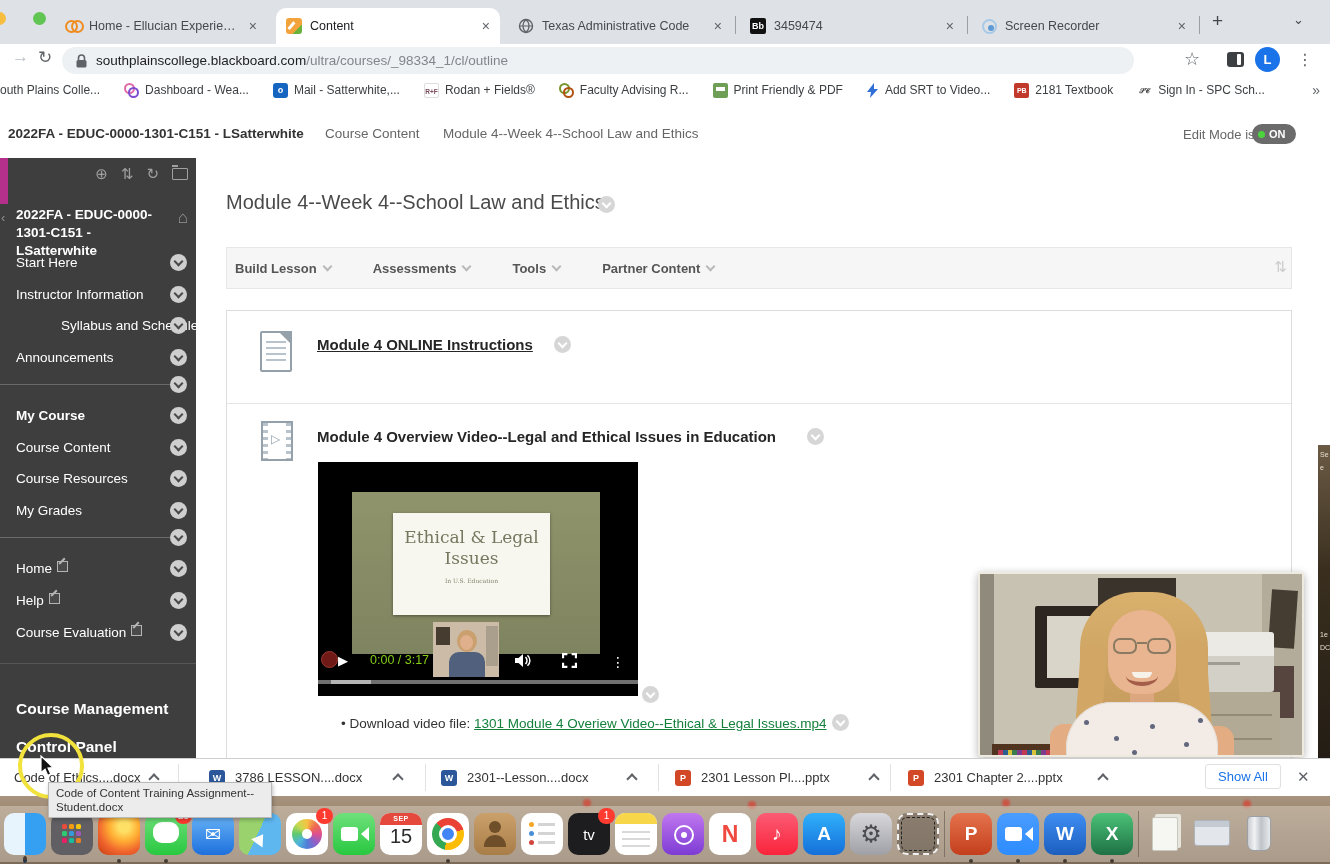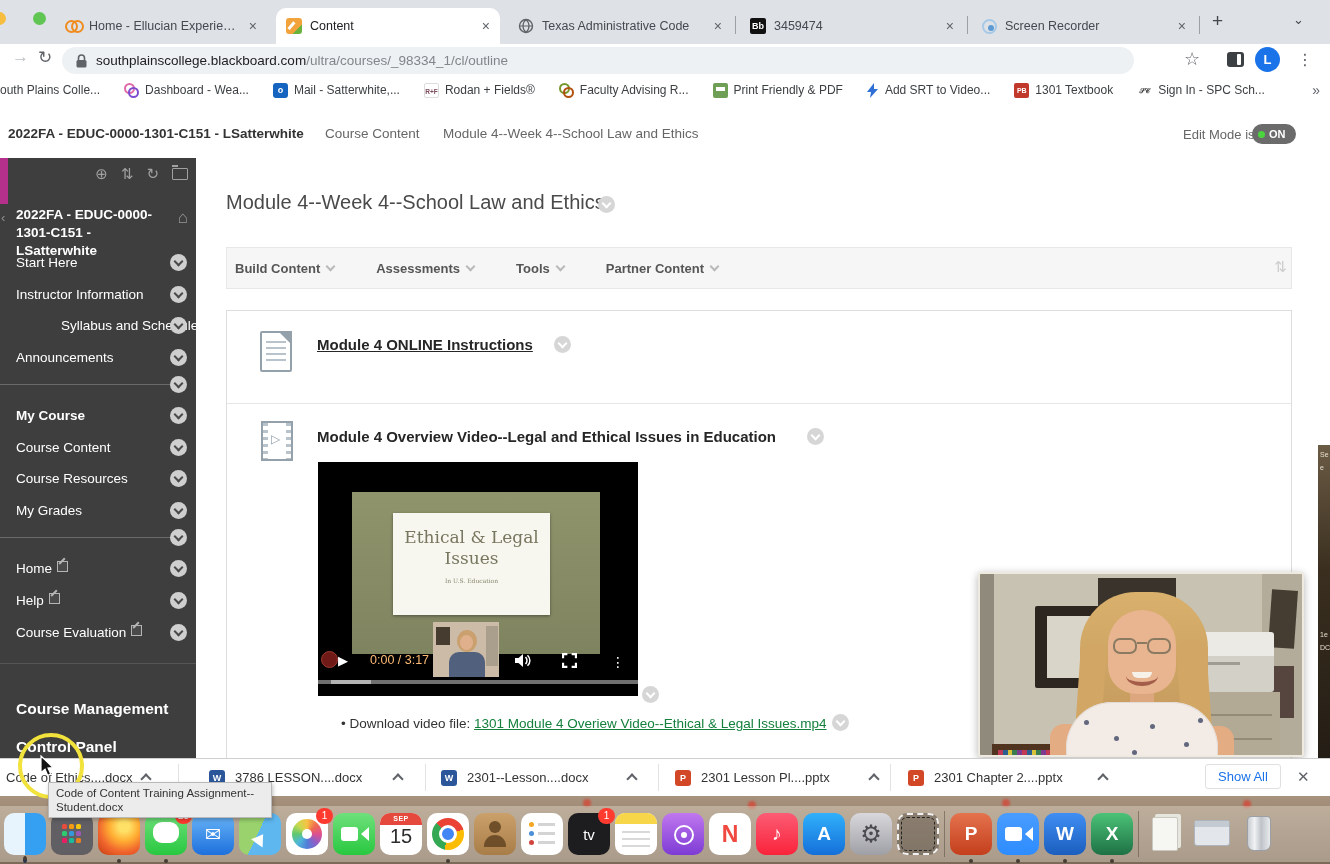--- a/index.html
+++ b/index.html
@@ -113,21 +113,21 @@
   .card .t{margin-top:14px;font-family:"DejaVu Serif","Liberation Serif",serif;font-size:17px;line-height:21px;color:#77765e;}
   .card .s{margin-top:8px;font-family:"DejaVu Serif","Liberation Serif",serif;font-size:6px;color:#8a8970;}
   .vcam{position:absolute;left:115px;top:160px;width:66px;height:55px;background:#cbbba7;overflow:hidden;}
   .vcam .fr{position:absolute;left:3px;top:5px;width:14px;height:18px;background:#463c30;}
   .vcam .hd{position:absolute;left:24px;top:8px;width:20px;height:22px;border-radius:50%;background:#caa06e;}
   .vcam .fc{position:absolute;left:27px;top:13px;width:13px;height:15px;border-radius:50%;background:#e0b08c;}
   .vcam .bd{position:absolute;left:16px;top:30px;width:36px;height:25px;border-radius:10px 10px 0 0;background:#51607c;}
   .vcam .cab{position:absolute;right:1px;top:4px;width:12px;height:40px;background:#a99f8c;}
   .vred{position:absolute;left:3px;bottom:28px;width:15px;height:15px;border-radius:50%;background:#6f1a17;border:1px solid #9c3a32;}
   .vplay{position:absolute;left:20px;bottom:28px;font-size:13px;color:#fff;}
-  .vtime{position:absolute;left:52px;bottom:29px;font-size:12.5px;color:#fdba74;}
+  .vtime{position:absolute;left:52px;bottom:29px;font-size:12.5px;color:#84cc16;}
   .vvol{position:absolute;left:196px;bottom:28px;}
   .vfs{position:absolute;left:244px;bottom:28px;}
   .vdots{position:absolute;left:293px;bottom:26px;font-size:14px;color:#fff;letter-spacing:1px;}
   .vbar{position:absolute;left:0;bottom:12px;width:100%;height:4px;background:#6f6f6f;}
   .vbuf{position:absolute;left:13px;bottom:12px;width:40px;height:4px;background:#b3b3b3;}
   .underbadge{position:absolute;left:415px;top:375px;}
   .linkbadge{position:absolute;left:605px;top:403px;}
 
   
   .sliver{position:absolute;left:1318px;top:445px;width:12px;height:313px;background:linear-gradient(#6b5b45,#3a2f1f 40%,#241d15);z-index:2;color:#e8e0d0;font-size:7px;overflow:hidden;}
@@ -343,21 +343,21 @@
       <span>Print Friendly &amp; PDF</span>
     </span>
   <span class="bm">
       <svg width="12" height="15" viewBox="0 0 12 15">
         <path d="M7 0 0 9h4l-1 6 8-9H7z" fill="#2f6fd6"></path>
       </svg>
       <span>Add SRT to Video...</span>
     </span>
   <span class="bm">
       <span class="bmi pb">PB</span>
-      <span>1301 Textbook</span>
+      <span>2181 Textbook</span>
     </span>
   <span class="bm">
       <span class="bmi spc">𝒮𝒞</span>
       <span>Sign In - SPC Sch...</span>
     </span>
   <span class="bm-more">»</span>
 </div>
 
 <div class="bbheader">
   <span class="bb-code">2022FA - EDUC-0000-1301-C151 - LSatterwhite</span>
@@ -382,21 +382,21 @@
 </div>
 
 <div class="main">
   <span class="ptitle">Module 4--Week 4--School Law and Ethics</span>
   <span class="badge abs" style="left:402px;top:38px;">
       <i></i>
     </span>
 
   <div class="actionbar">
     <span class="abtn">
-        <span>Build Content</span>
+        <span>Build Lesson</span>
         <i></i>
       </span>
     <span class="abtn">
         <span>Assessments</span>
         <i></i>
       </span>
     <span class="abtn">
         <span>Tools</span>
         <i></i>
       </span>
@@ -674,21 +674,21 @@
     </div>
   <div class="di d-window">
       <span class="win"></span>
     </div>
   <div class="di d-trash">
       <span class="tr"></span>
     </div>
 </div>
 
 <div class="dlbar">
-  <div class="dli" style="left:6px;">
+  <div class="dli" style="left:14px;">
     <span>Code of Ethics....docx</span>
       <span class="chup"></span>
   </div>
   <div class="dlsep" style="left:178px;"></div>
   <div class="dli" style="left:209px;">
     <span class="ficon w">W</span>
     <span>3786 LESSON....docx</span>
       <span class="chup" style="margin-left:22px;"></span>
   </div>
   <div class="dlsep" style="left:425px;"></div>

